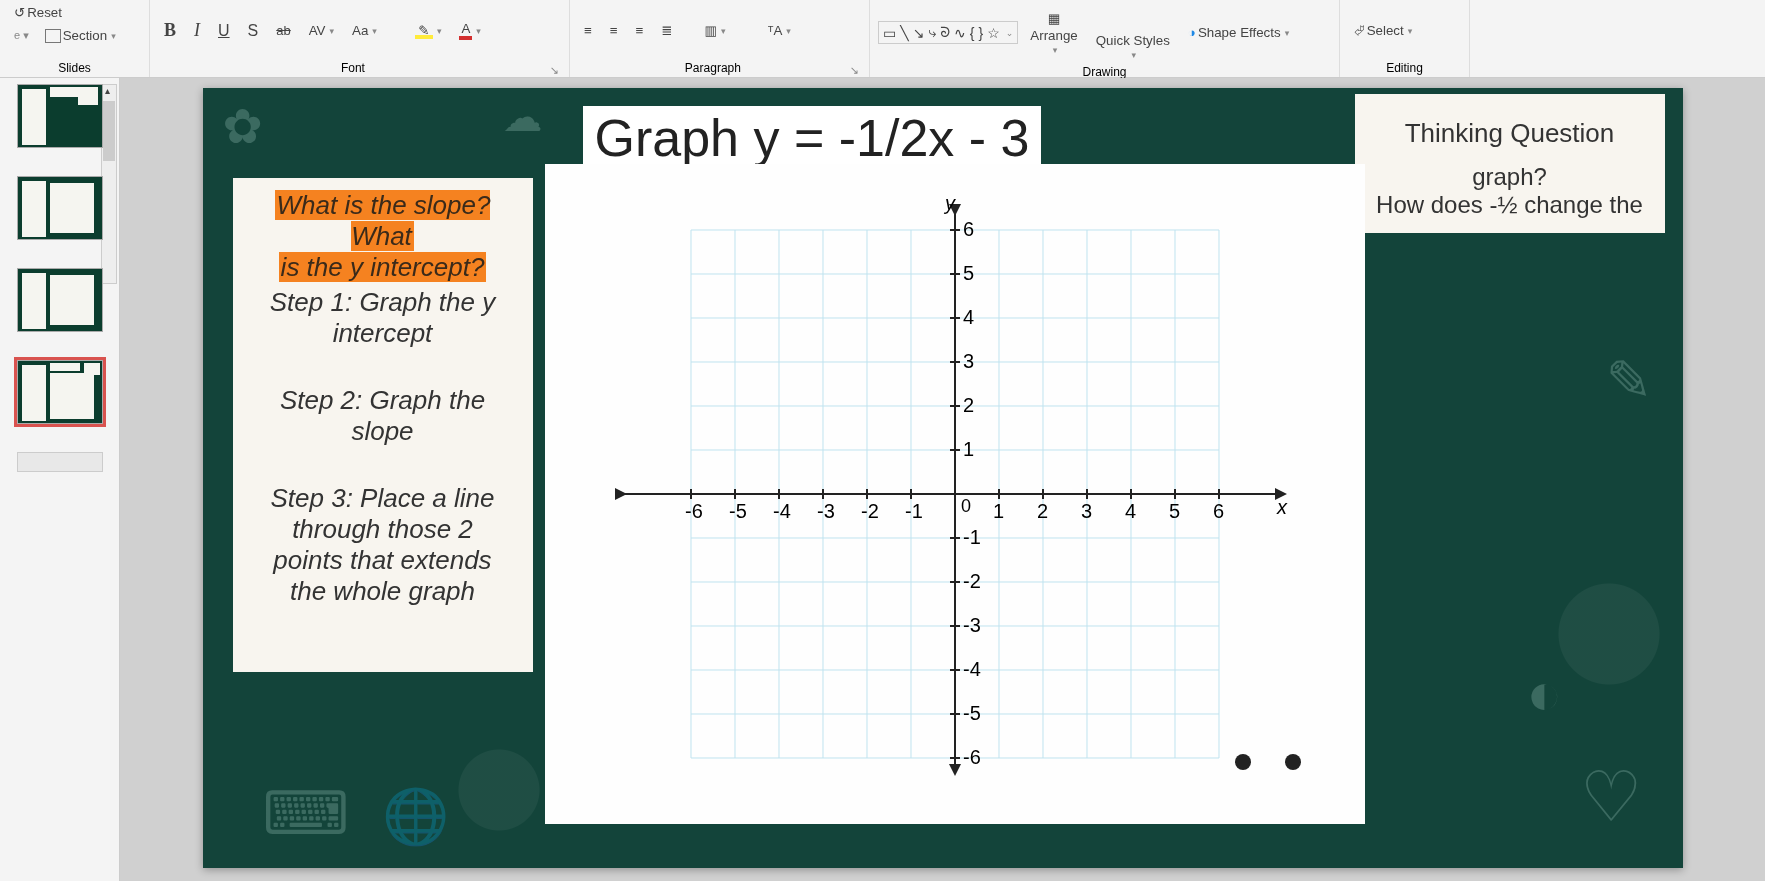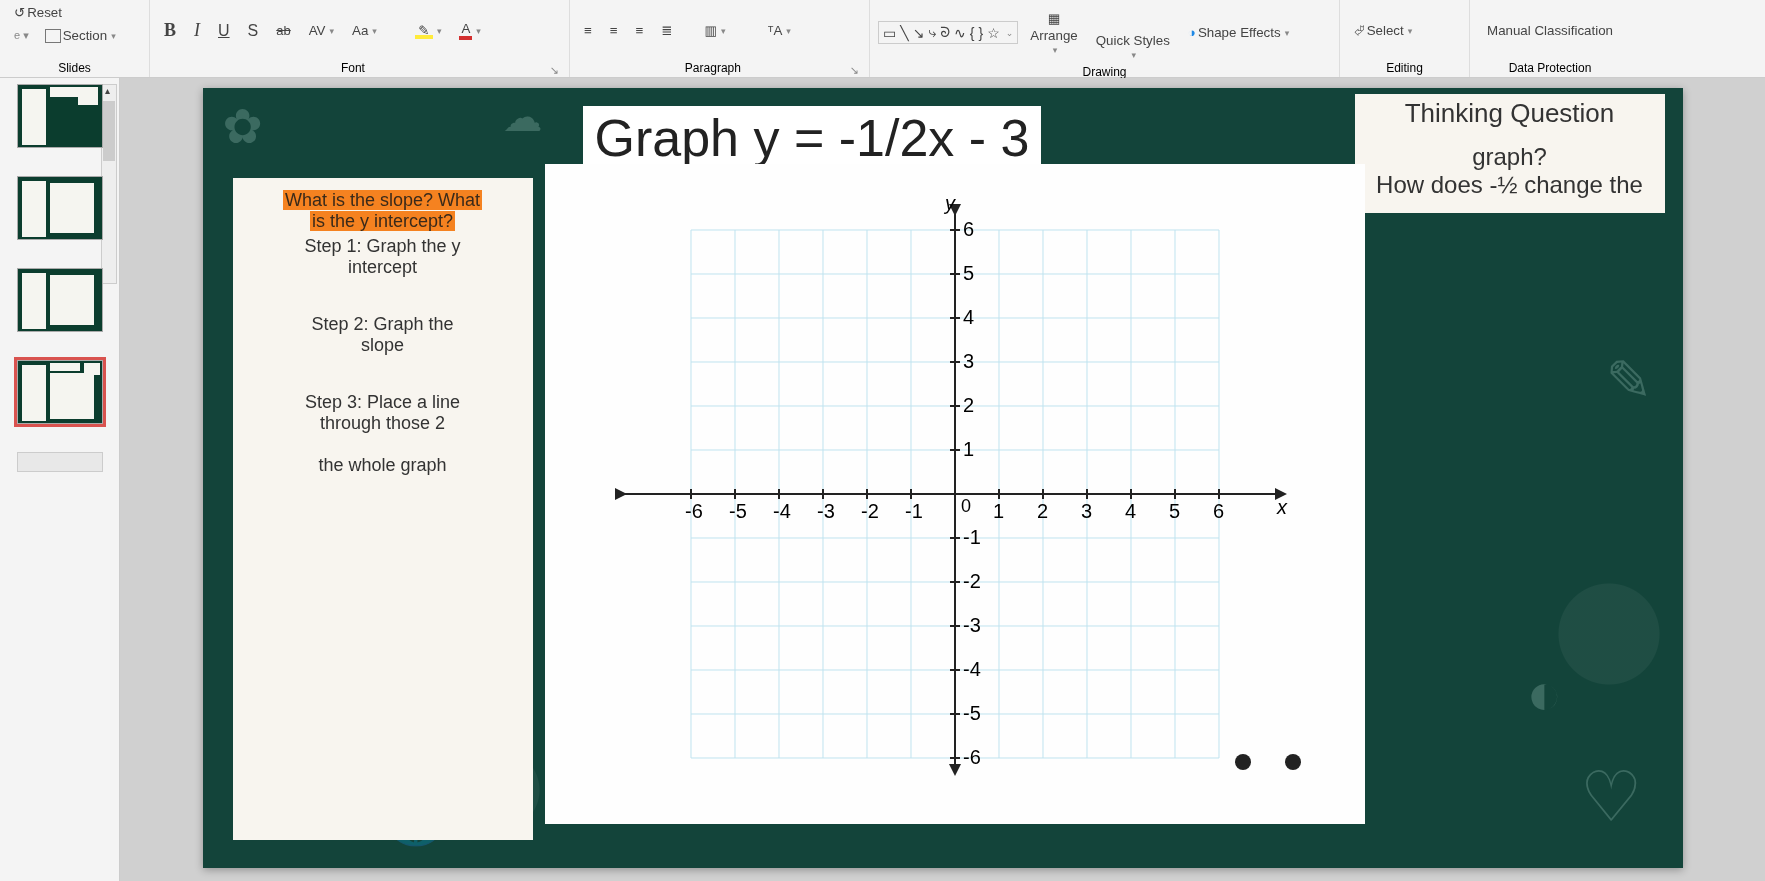--- a/index.html
+++ b/index.html
@@ -33,25 +33,25 @@
   .editor { flex: 1; background: #d0d0d0; display: flex; justify-content: center; align-items: flex-start; padding: 0; }
   .slide { width: 1480px; height: 780px; background: #13443a; position: relative; margin-top: 10px; box-shadow: 0 2px 8px rgba(0,0,0,.3);
     background-image:
       radial-gradient(circle at 20% 90%, rgba(255,255,255,.05) 0 40px, transparent 41px),
       radial-gradient(circle at 95% 70%, rgba(255,255,255,.05) 0 50px, transparent 51px);
   }
   .doodle { position: absolute; color: rgba(180,220,210,.25); font-size: 48px; }
 
   .title-box { position: absolute; left: 380px; top: 18px; background: #fff; padding: 2px 12px; font-size: 52px; font-family: Arial, sans-serif; color: #222; }
 
-  .left-card { position: absolute; left: 30px; top: 90px; width: 300px; height: 662px; background: #f8f5ef; padding: 12px 14px; font-size: 18px; color: #333; font-family: Arial, sans-serif; }
+  .left-card { position: absolute; left: 30px; top: 90px; width: 300px; height: 494px; background: #f8f5ef; padding: 12px 14px; font-size: 26px; color: #333; font-family: Arial, sans-serif; font-style: italic; }
   .hl { background: #f58220; color: #3a2a1a; padding: 0 2px; }
   .step { margin-top: 36px; text-align: center; }
 
-  .right-card { position: absolute; right: 18px; top: 6px; width: 310px; background: #f8f5ef; padding: 4px 10px 14px 10px; font-size: 24px; color: #333; text-align: center; font-family: Arial, sans-serif; }
+  .right-card { position: absolute; right: 18px; top: 6px; width: 310px; background: #f8f5ef; padding: 24px 10px 14px 10px; font-size: 24px; color: #333; text-align: center; font-family: Arial, sans-serif; }
   .right-card .q-title { font-size: 26px; margin-bottom: 14px; }
 
   .graph-card { position: absolute; left: 342px; top: 76px; width: 820px; height: 660px; background: #fefefe; }
   .graph-svg { position: absolute; left: 60px; top: 30px; }
 
   .dot { position: absolute; width: 16px; height: 16px; background: #222; border-radius: 50%; }
 </style>
 </head>
 <body>
 
@@ -176,28 +176,20 @@
     <div class="ribbon-top">
       <button class="rbtn">
         <span>⮰</span>
         <span>Select</span>
         <span class="caret">▾</span>
       </button>
     </div>
     <div class="ribbon-label">Editing</div>
   </div>
 
-  <div class="ribbon-group" style="width:160px;border-right:none;">
-    <div class="ribbon-top" style="justify-content:center;">
-      <button class="rbtn" style="text-align:center;line-height:1.2;">
-        <span>Manual Classification</span>
-      </button>
-    </div>
-    <div class="ribbon-label">Data Protection</div>
-  </div>
 </div>
 
 <div class="workspace">
 
   <div class="slides-panel">
     <div class="scrollbar">
       <span style="position:absolute;top:0;left:3px;font-size:10px;">▴</span>
       <div class="scroll-thumb-v"></div>
     </div>
 
@@ -247,21 +239,21 @@
           <span>Step 1: Graph the y</span><br>
           <span>intercept</span>
         </div>
         <div class="step">
           <span>Step 2: Graph the</span><br>
           <span>slope</span>
         </div>
         <div class="step">
           <span>Step 3: Place a line</span><br>
           <span>through those 2</span><br>
-          <br>
+          <span>points that extends</span><br>
           <span>the whole graph</span>
         </div>
       </div>
 
       <div class="right-card">
         <div class="q-title">Thinking Question</div>
         <div>graph?</div>
         <div>How does -½ change the</div>
       </div>
 

